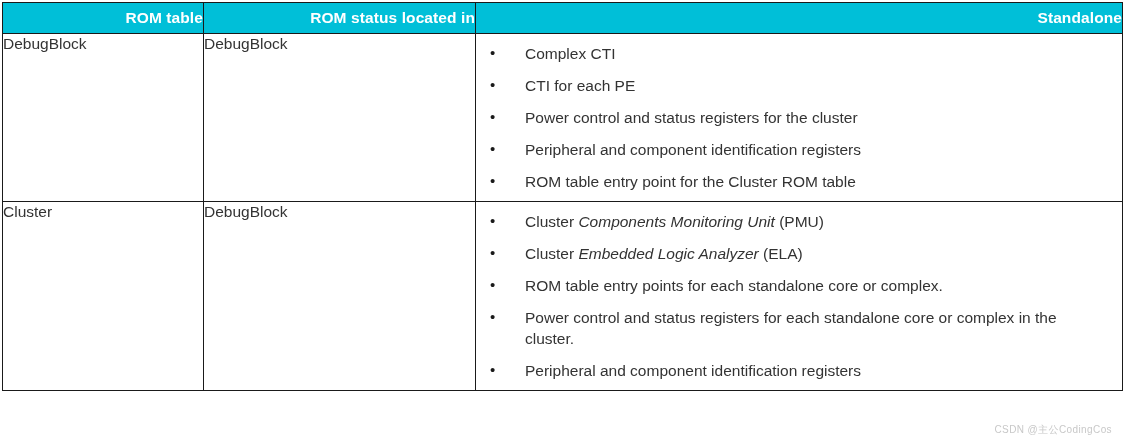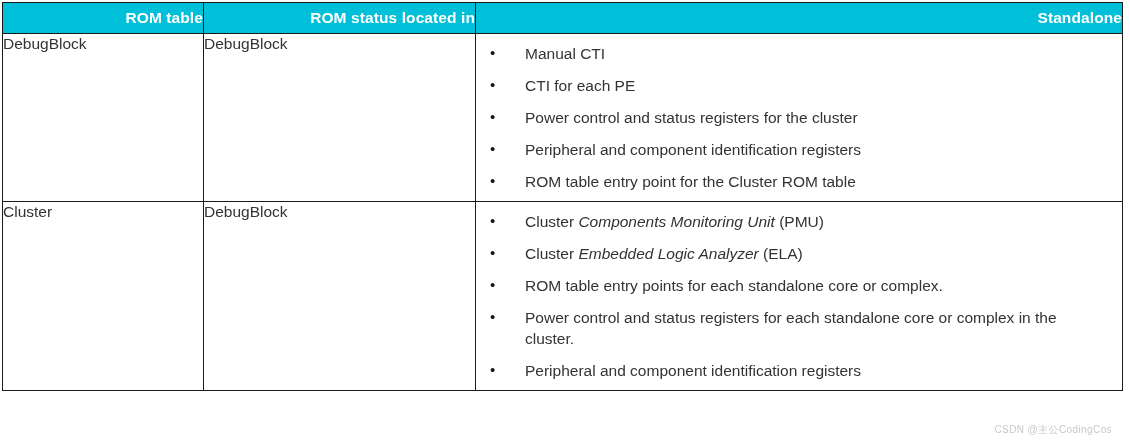--- a/index.html
+++ b/index.html
@@ -131,21 +131,21 @@
         <th>Standalone</th>
       </tr>
     </thead>
     <tbody>
 
       <tr>
         <td class="plain">DebugBlock</td>
         <td class="plain">DebugBlock</td>
         <td class="comp">
           <ul class="bullets">
-            <li><span>Manual CTI</span></li>
+            <li><span>Complex CTI</span></li>
             <li><span>CTI for each PE</span></li>
             <li><span>Power control and status registers for the cluster</span></li>
             <li><span>Peripheral and component identification registers</span></li>
             <li><span>ROM table entry point for the Cluster ROM table</span></li>
           </ul>
         </td>
       </tr>
 
       <tr>
         <td class="plain">Cluster</td>

